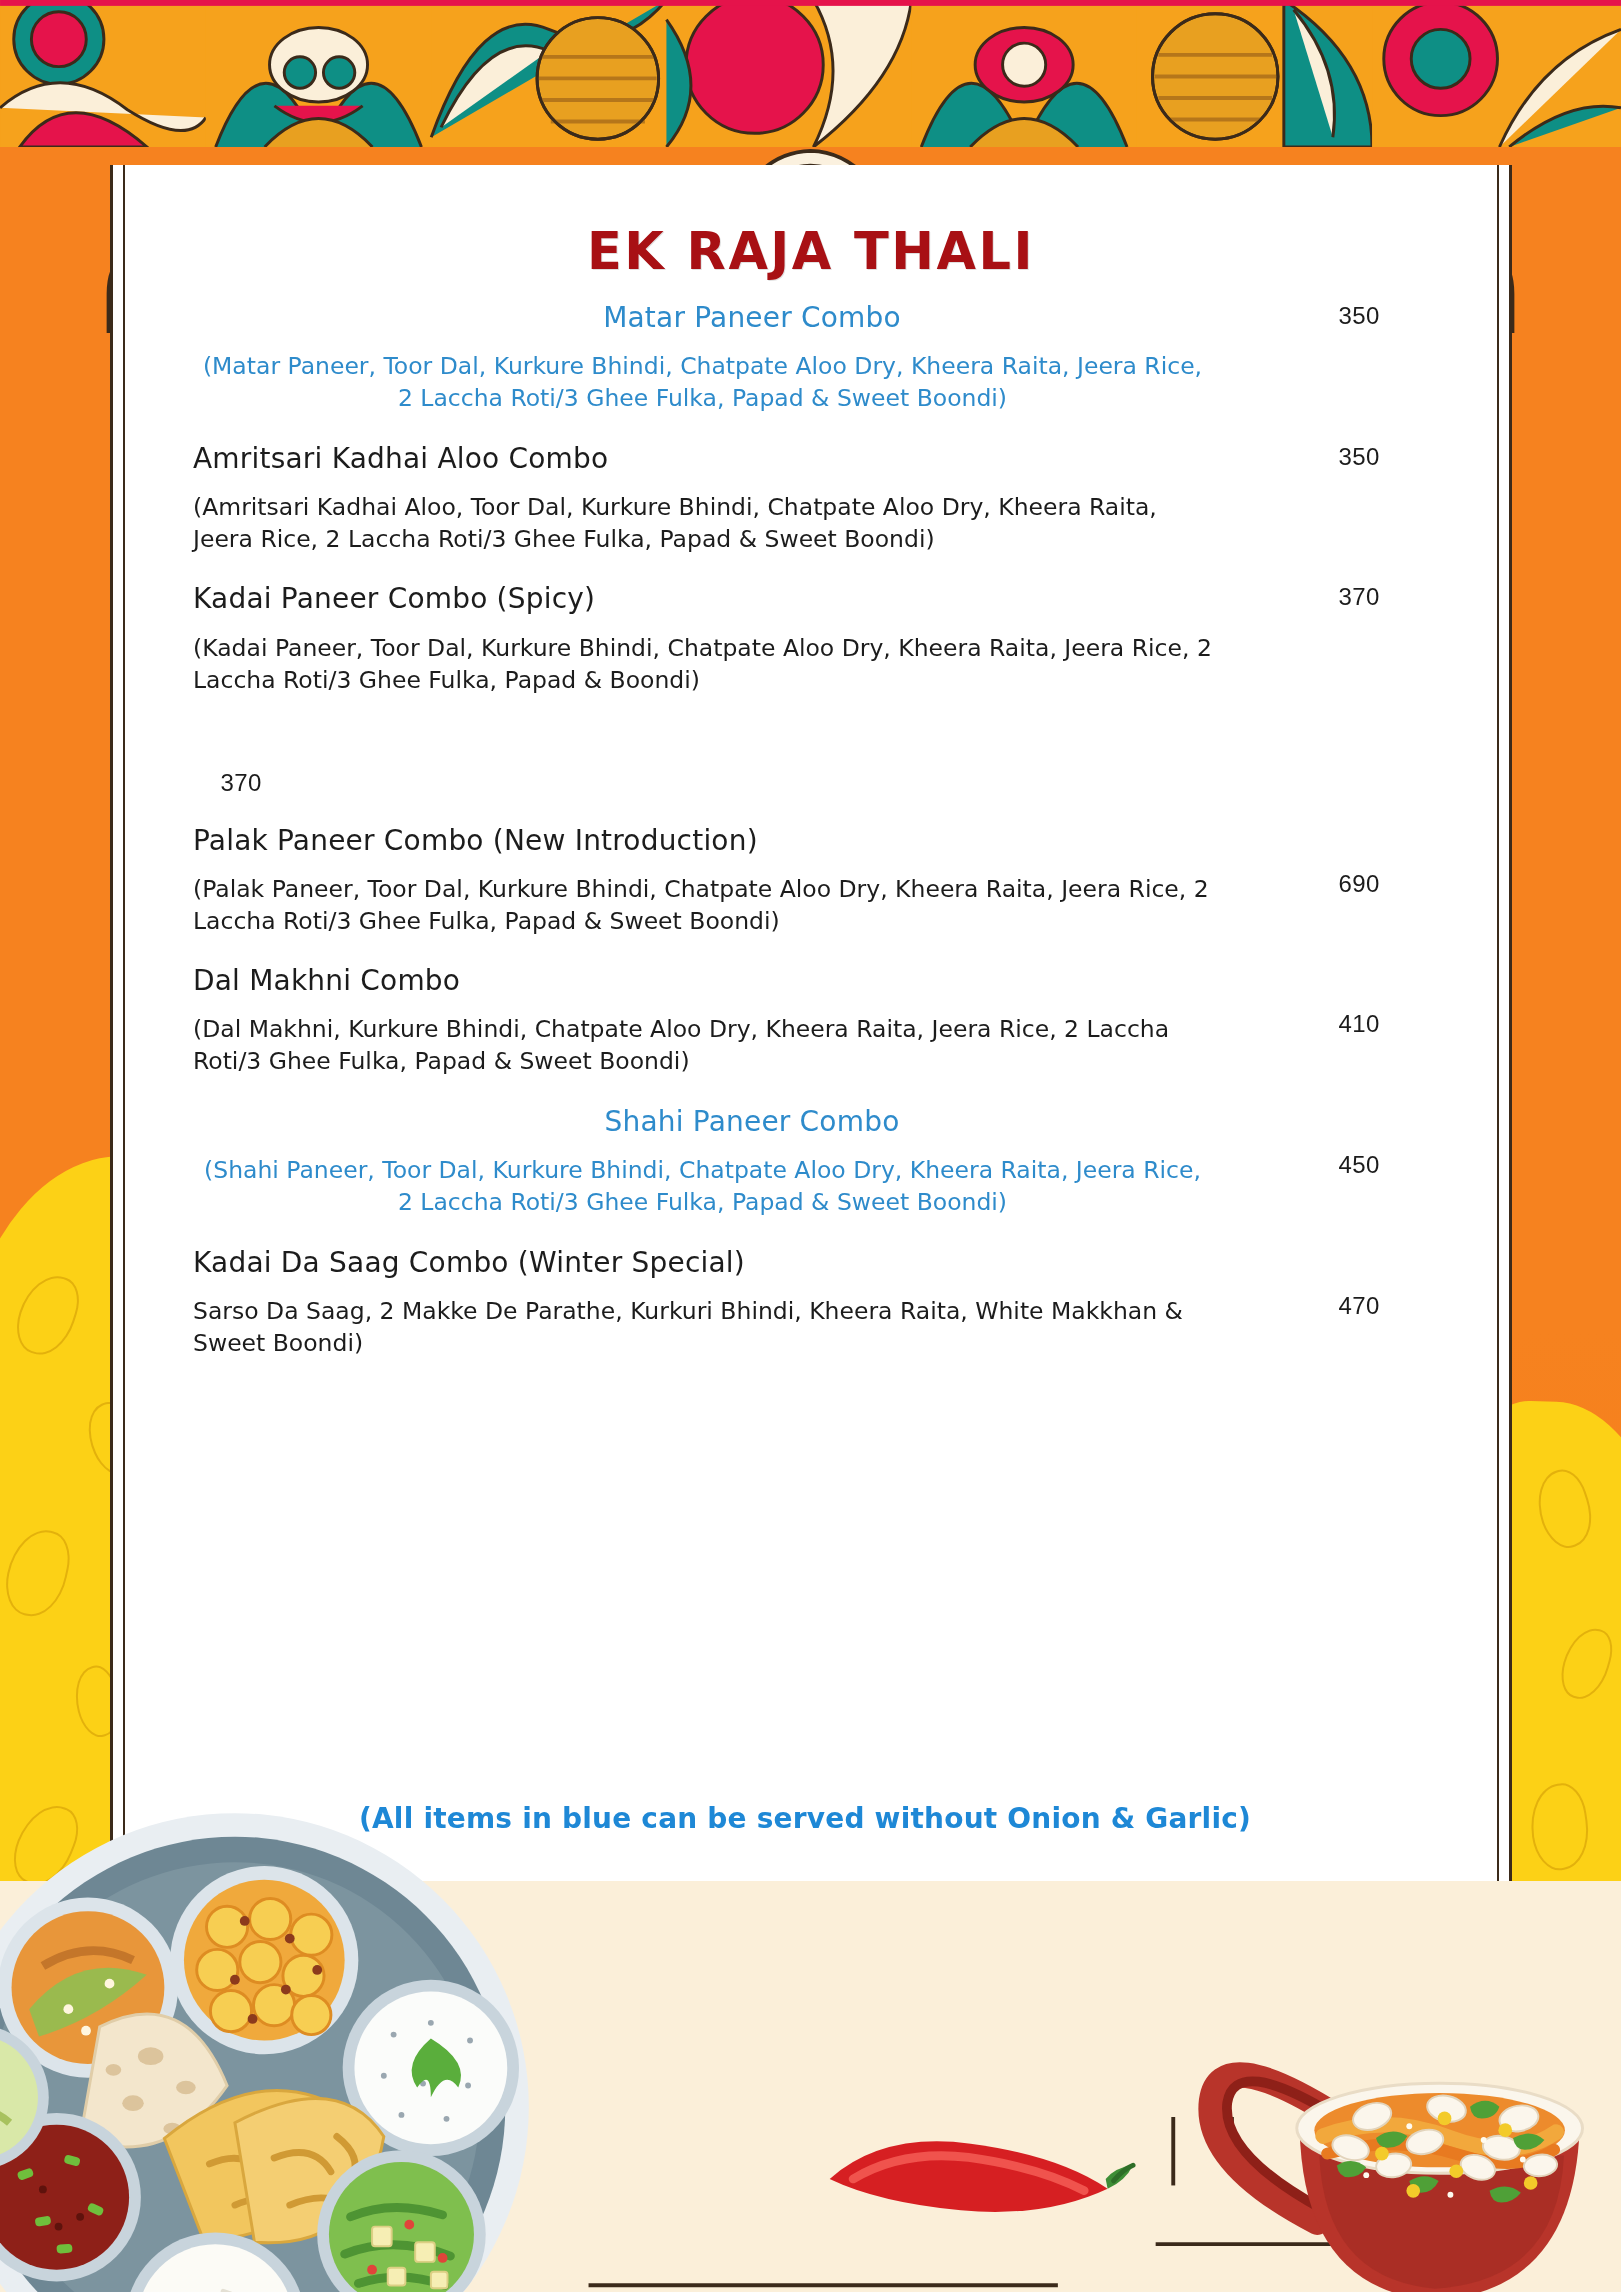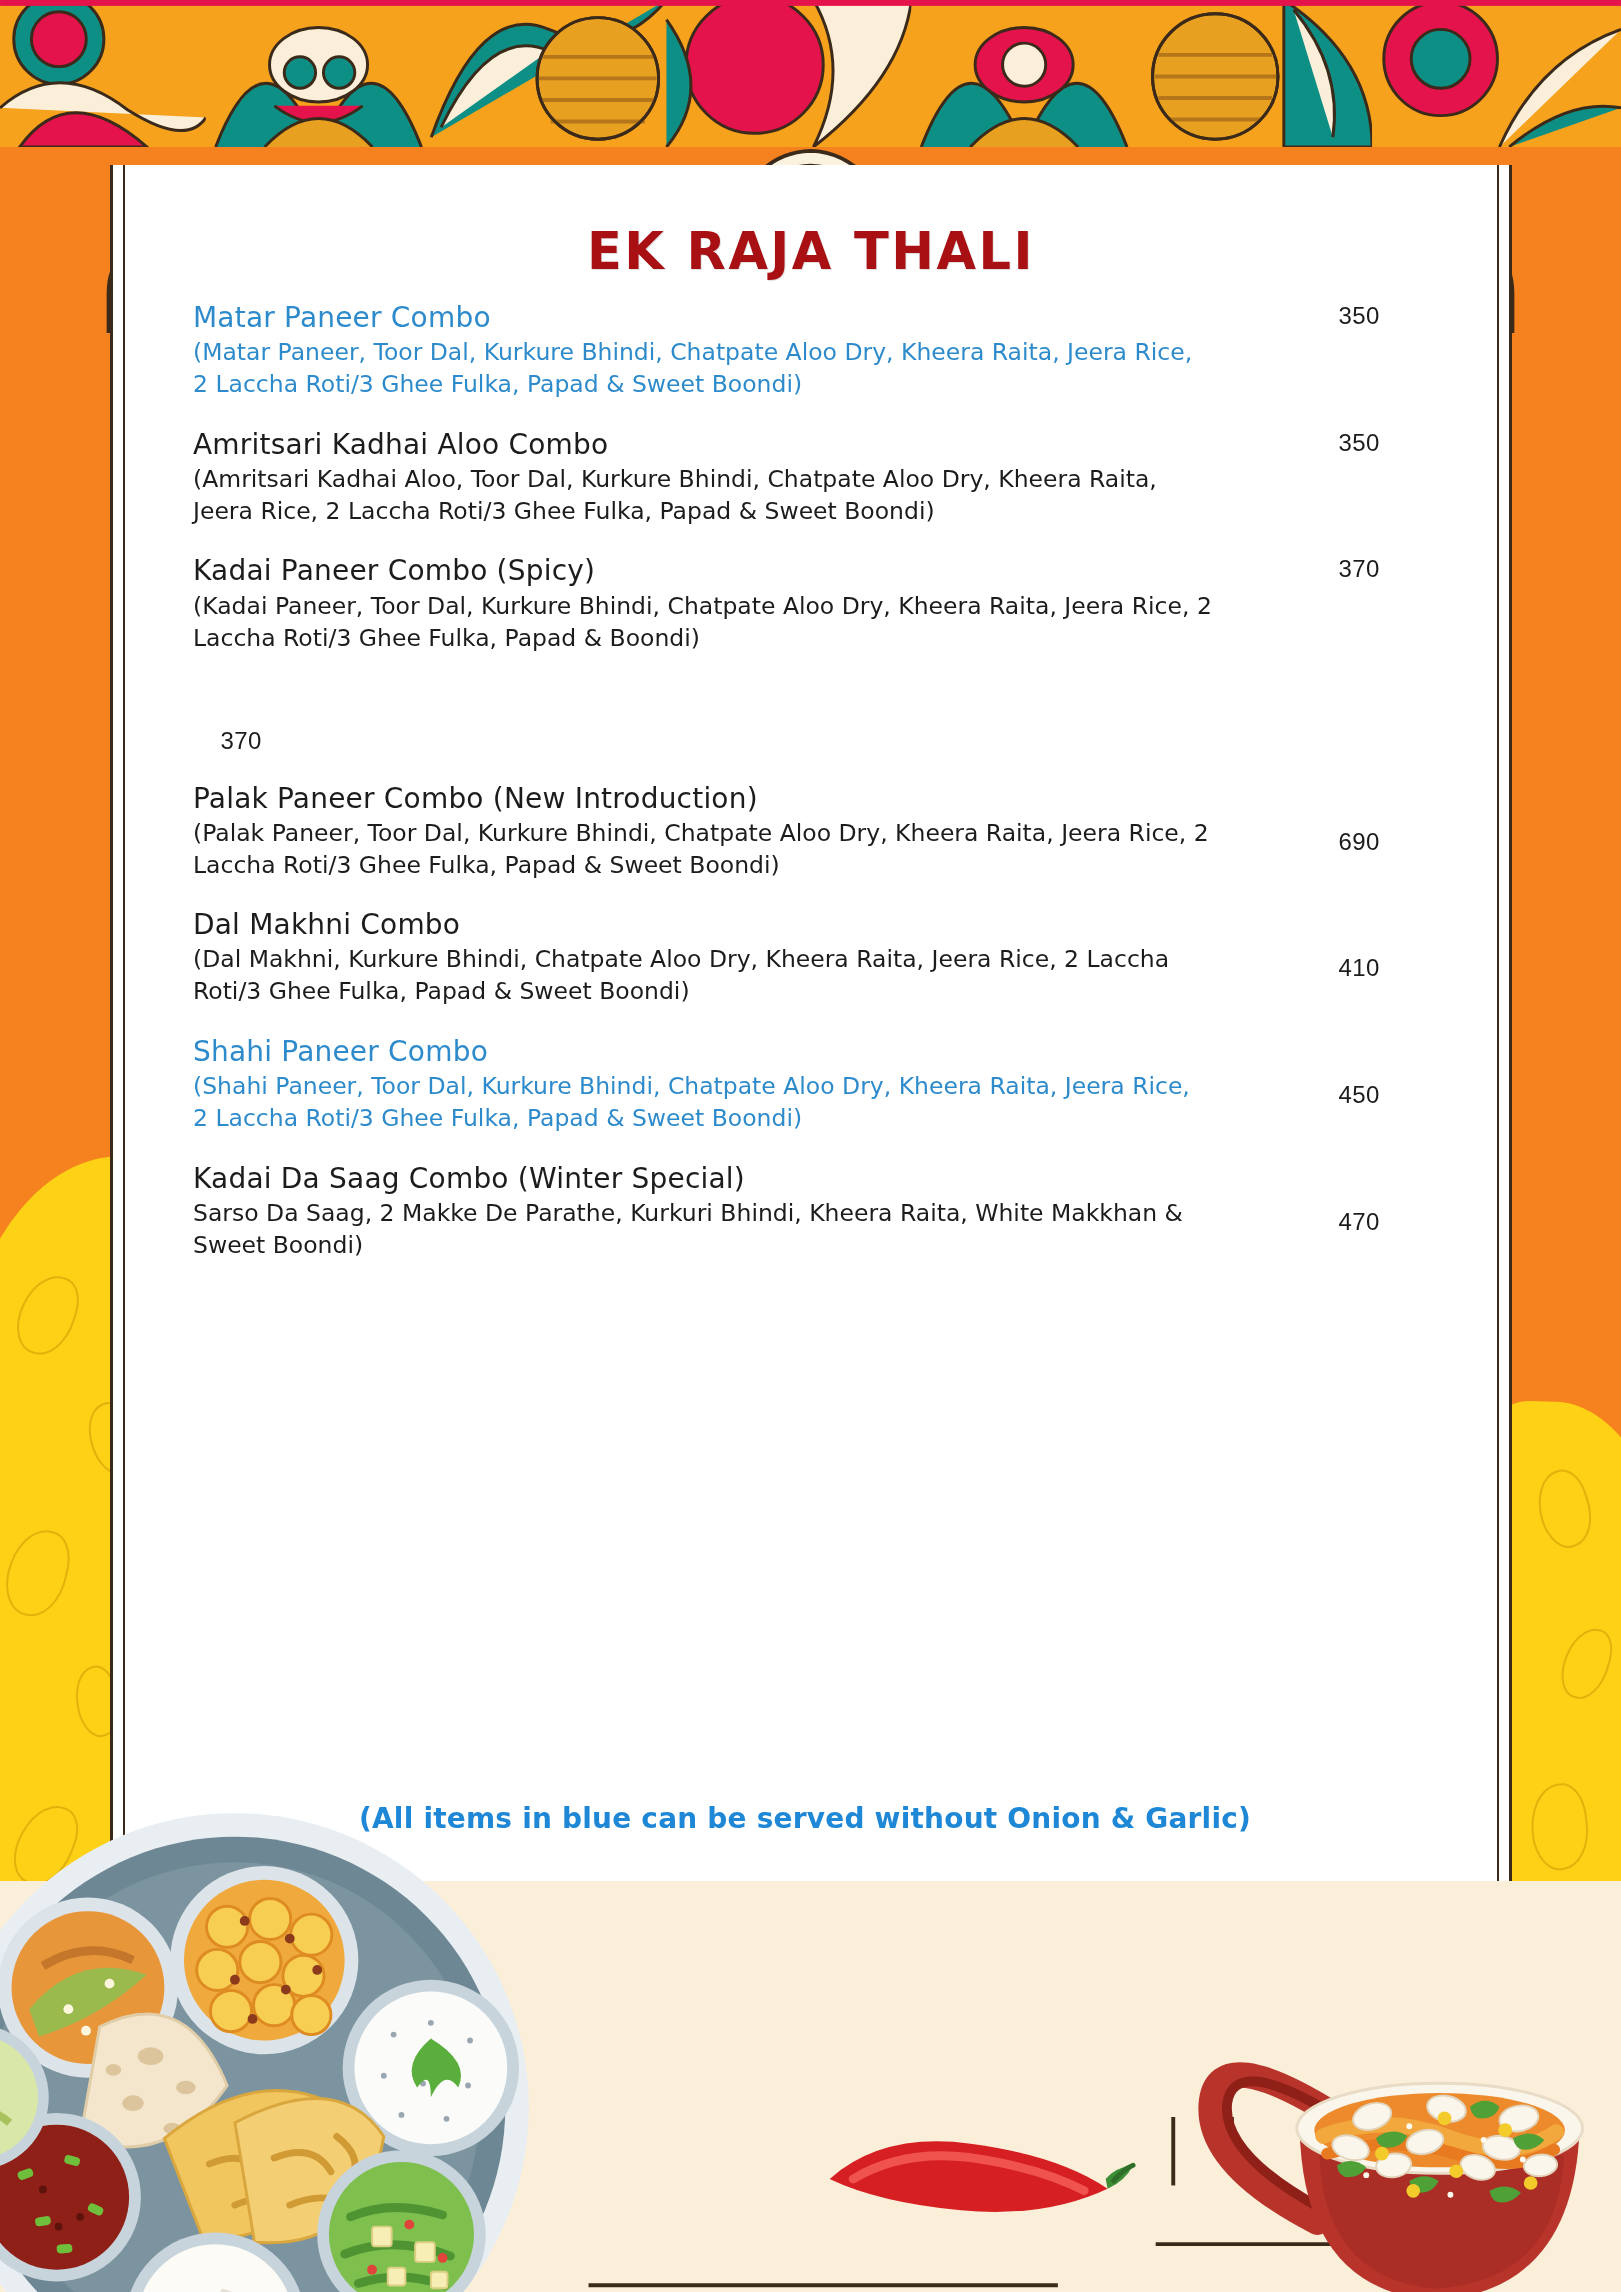--- a/index.html
+++ b/index.html
@@ -111,25 +111,25 @@
     line-height: 1.26;
     color: #1C1C1C;
     letter-spacing: 0.2px;
   }
   .item-desc {
     font-family: "DejaVu Sans", sans-serif;
     font-size: 23.5px;
     line-height: 1.36;
     color: #1C1C1C;
     letter-spacing: 0px;
-    margin-top: 2px;
+    margin-top: 16px;
     max-width: 1019px;
   }
   .item.blue .item-name,
-  .item.blue .item-desc { color: #2E8BCB; }
+  .item.blue .item-desc { color: #2E8BCB; text-align: center; }
 
   .item-price {
     flex: 0 0 auto;
     width: 118px;
     text-align: left;
     padding-left: 27.4px;
     font-family: "Liberation Sans", sans-serif;
     font-size: 24px;
     color: #1C1C1C;
     letter-spacing: 0.5px;

